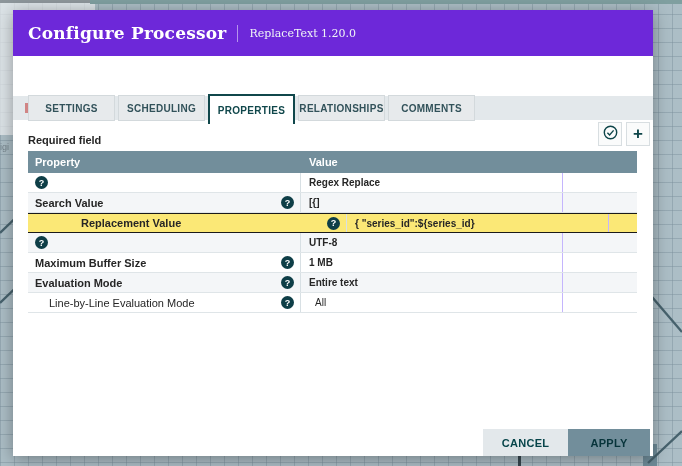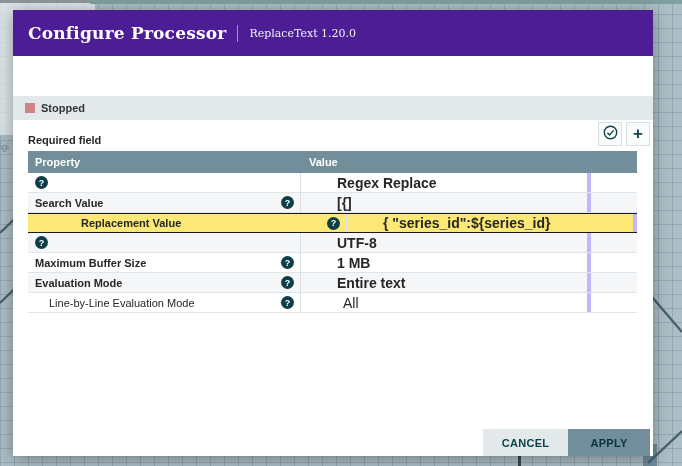--- a/index.html
+++ b/index.html
@@ -29,21 +29,21 @@
     position:absolute; left:0; top:142px; font-size:9px; color:#76848C;
   }
   svg.wires { position:absolute; inset:0; }
 
   
   .dialog {
     position:absolute; left:13px; top:10px; width:640px; height:446px;
     background:#FFFFFF; box-shadow:0 3px 16px rgba(0,0,0,0.35);
   }
   .dlg-header {
-    height:46px; background:#4c1d95; display:flex; align-items:center; padding:0 15px;
+    height:46px; background:#6d28d9; display:flex; align-items:center; padding:0 15px;
   }
   .dlg-title {
     font-family:"DejaVu Serif", serif; font-weight:bold; font-size:17px; color:#FFFFFF;
     letter-spacing:0.2px; white-space:nowrap;
   }
   .dlg-sep { width:1px; height:17px; background:rgba(255,255,255,0.5); margin:0 11px; }
   .dlg-subtitle { font-family:"DejaVu Serif", serif; font-size:11px; color:#EFF4F6; white-space:nowrap; }
 
   .status-bar {
     height:24px; background:#E3E8EB; display:flex; align-items:center; padding:0 12px; gap:6px;margin-top:40px;
@@ -92,22 +92,22 @@
     padding-left:7px; border-right:1px solid #D8E0E4;
   }
   .prop-name { flex:1; font-size:11px; font-weight:bold; color:#262626; white-space:nowrap; }
   .help {
     margin-right:6px; width:13px; height:13px; border-radius:50%; flex:0 0 13px;
     background:#0E3E47; color:#FFFFFF; font-size:9px; font-weight:bold;
     display:flex; align-items:center; justify-content:center; cursor:pointer;
   }
   .cell-val {
     width:262px; box-sizing:border-box; display:flex; align-items:center;
-    padding-left:8px; border-right:4px solid #c4b5fd;
-    font-size:14px; font-weight:bold; color:#262626; white-space:nowrap;margin-left:28px;
+    padding-left:8px; border-right:1px solid #c4b5fd;
+    font-size:10px; font-weight:bold; color:#262626; white-space:nowrap;
   }
   .cell-extra { flex:1; }
   .trow.optional .prop-name, .trow.optional .cell-val { font-weight:normal;padding-left:14px; }
 
   
   .btn {
     position:absolute; top:419px; height:27px; border:none; cursor:pointer;
     font-family:"Liberation Sans", sans-serif; font-size:11px; font-weight:bold; letter-spacing:0.3px;
   }
   .btn-cancel { left:470px; width:85px; background:#E3E8EB; color:#07454A; }
@@ -137,20 +137,27 @@
     <span class="dlg-title">Configure Processor</span>
     <span class="dlg-sep"></span>
     <span class="dlg-subtitle">ReplaceText 1.20.0</span>
   </div>
 
   <div class="status-bar">
     <span class="status-square"></span>
     <span class="status-text">Stopped</span>
   </div>
 
+  <div class="tabs">
+    <div class="tab">SETTINGS</div>
+    <div class="tab">SCHEDULING</div>
+    <div class="tab active">PROPERTIES</div>
+    <div class="tab">RELATIONSHIPS</div>
+    <div class="tab">COMMENTS</div>
+  </div>
 
   <div class="req-label">Required field</div>
 
   <div class="icon-btn verify">
     <span>
       <svg width="15" height="15" viewBox="0 0 15 15">
         <circle cx="7.5" cy="7.5" r="6.2" fill="none" stroke="#0E4549" stroke-width="1.4"></circle>
         <path d="M4.4 7.8 L6.6 10 L10.6 5.4" fill="none" stroke="#0E4549" stroke-width="1.4"></path>
       </svg>
     </span>

